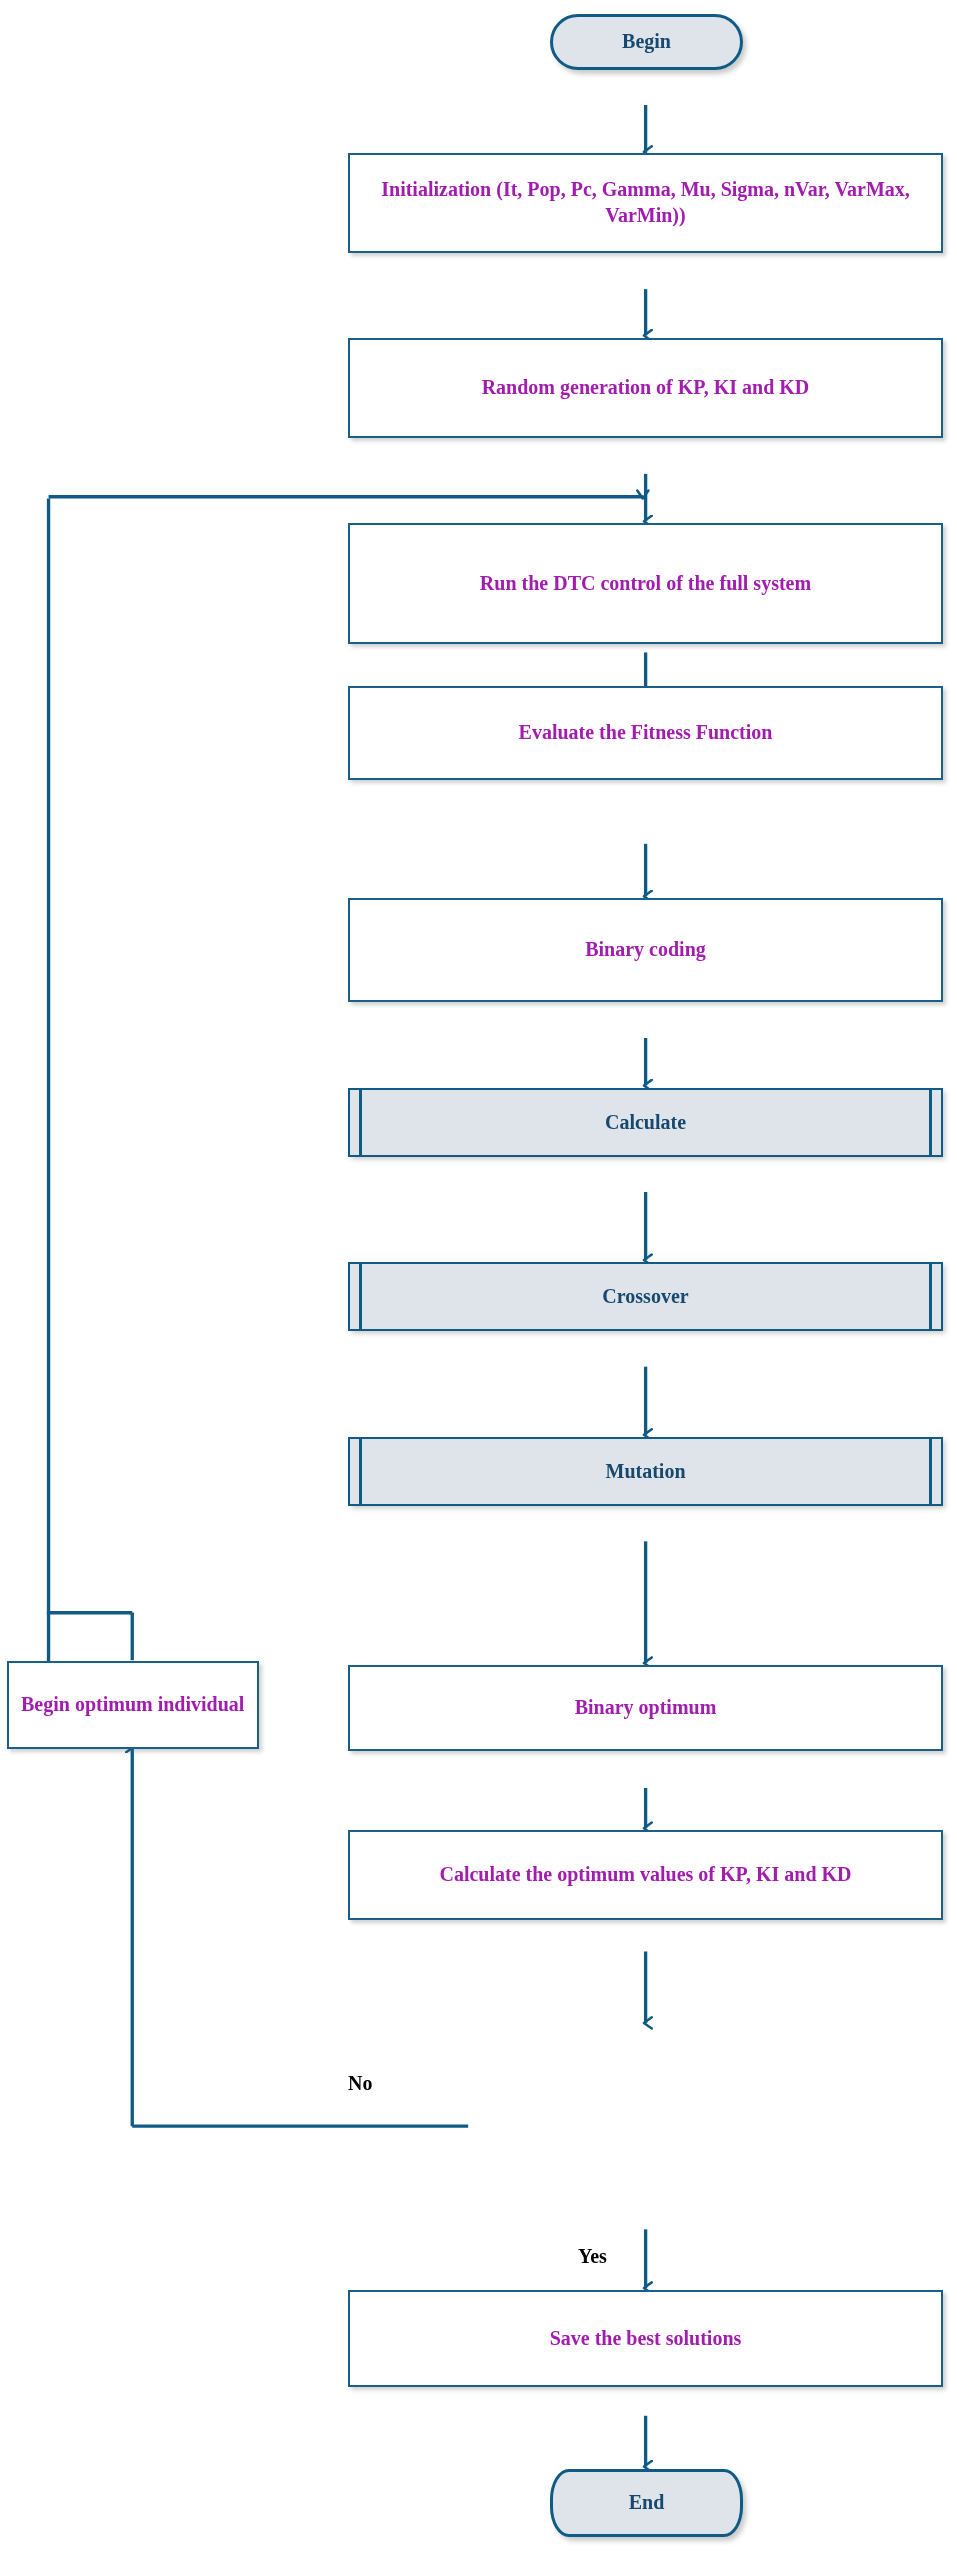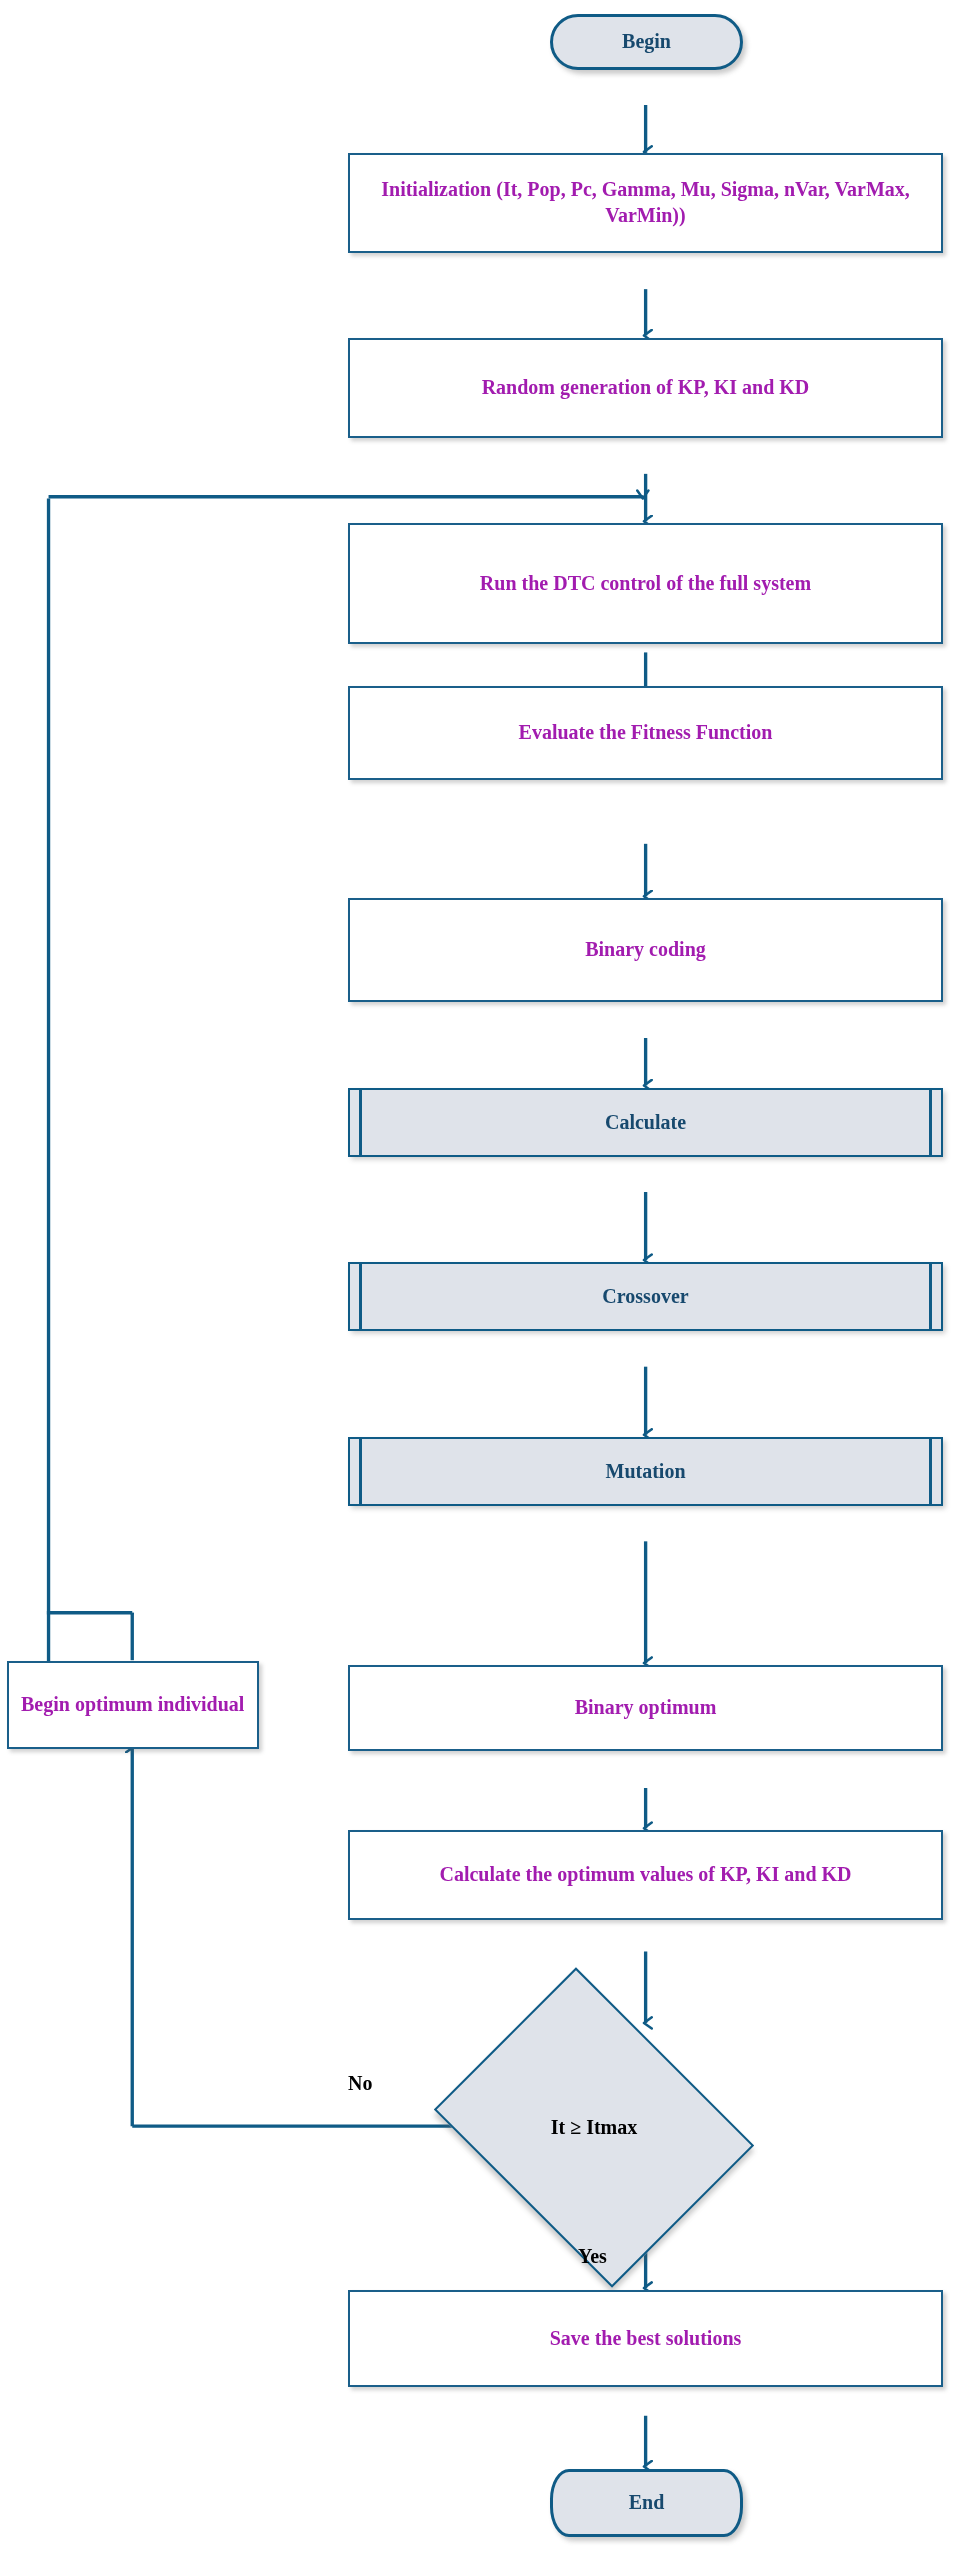--- a/index.html
+++ b/index.html
@@ -208,24 +208,20 @@
   </div>
 
   <div class="node proc" style="left:348px;top:1665px;width:595px;height:86px;">
     <span class="txt">Binary optimum</span>
   </div>
 
   <div class="node proc" style="left:348px;top:1830px;width:595px;height:90px;">
     <span class="txt">Calculate the optimum values of  KP, KI and KD</span>
   </div>
 
-  <div class="decision" style="left:468px;top:2027px;width:252px;height:201px;">
-    <span class="diamond-shape"></span>
-    <span class="txt">It ≥ Itmax</span>
-  </div>
 
   <div class="edge-label" style="left:348px;top:2072px;">No</div>
 
   <div class="edge-label" style="left:578px;top:2245px;">Yes</div>
 
   <div class="node proc" style="left:348px;top:2290px;width:595px;height:97px;">
     <span class="txt">Save the best solutions</span>
   </div>
 
   <div class="node term end" style="left:550px;top:2469px;width:193px;height:68px;">

